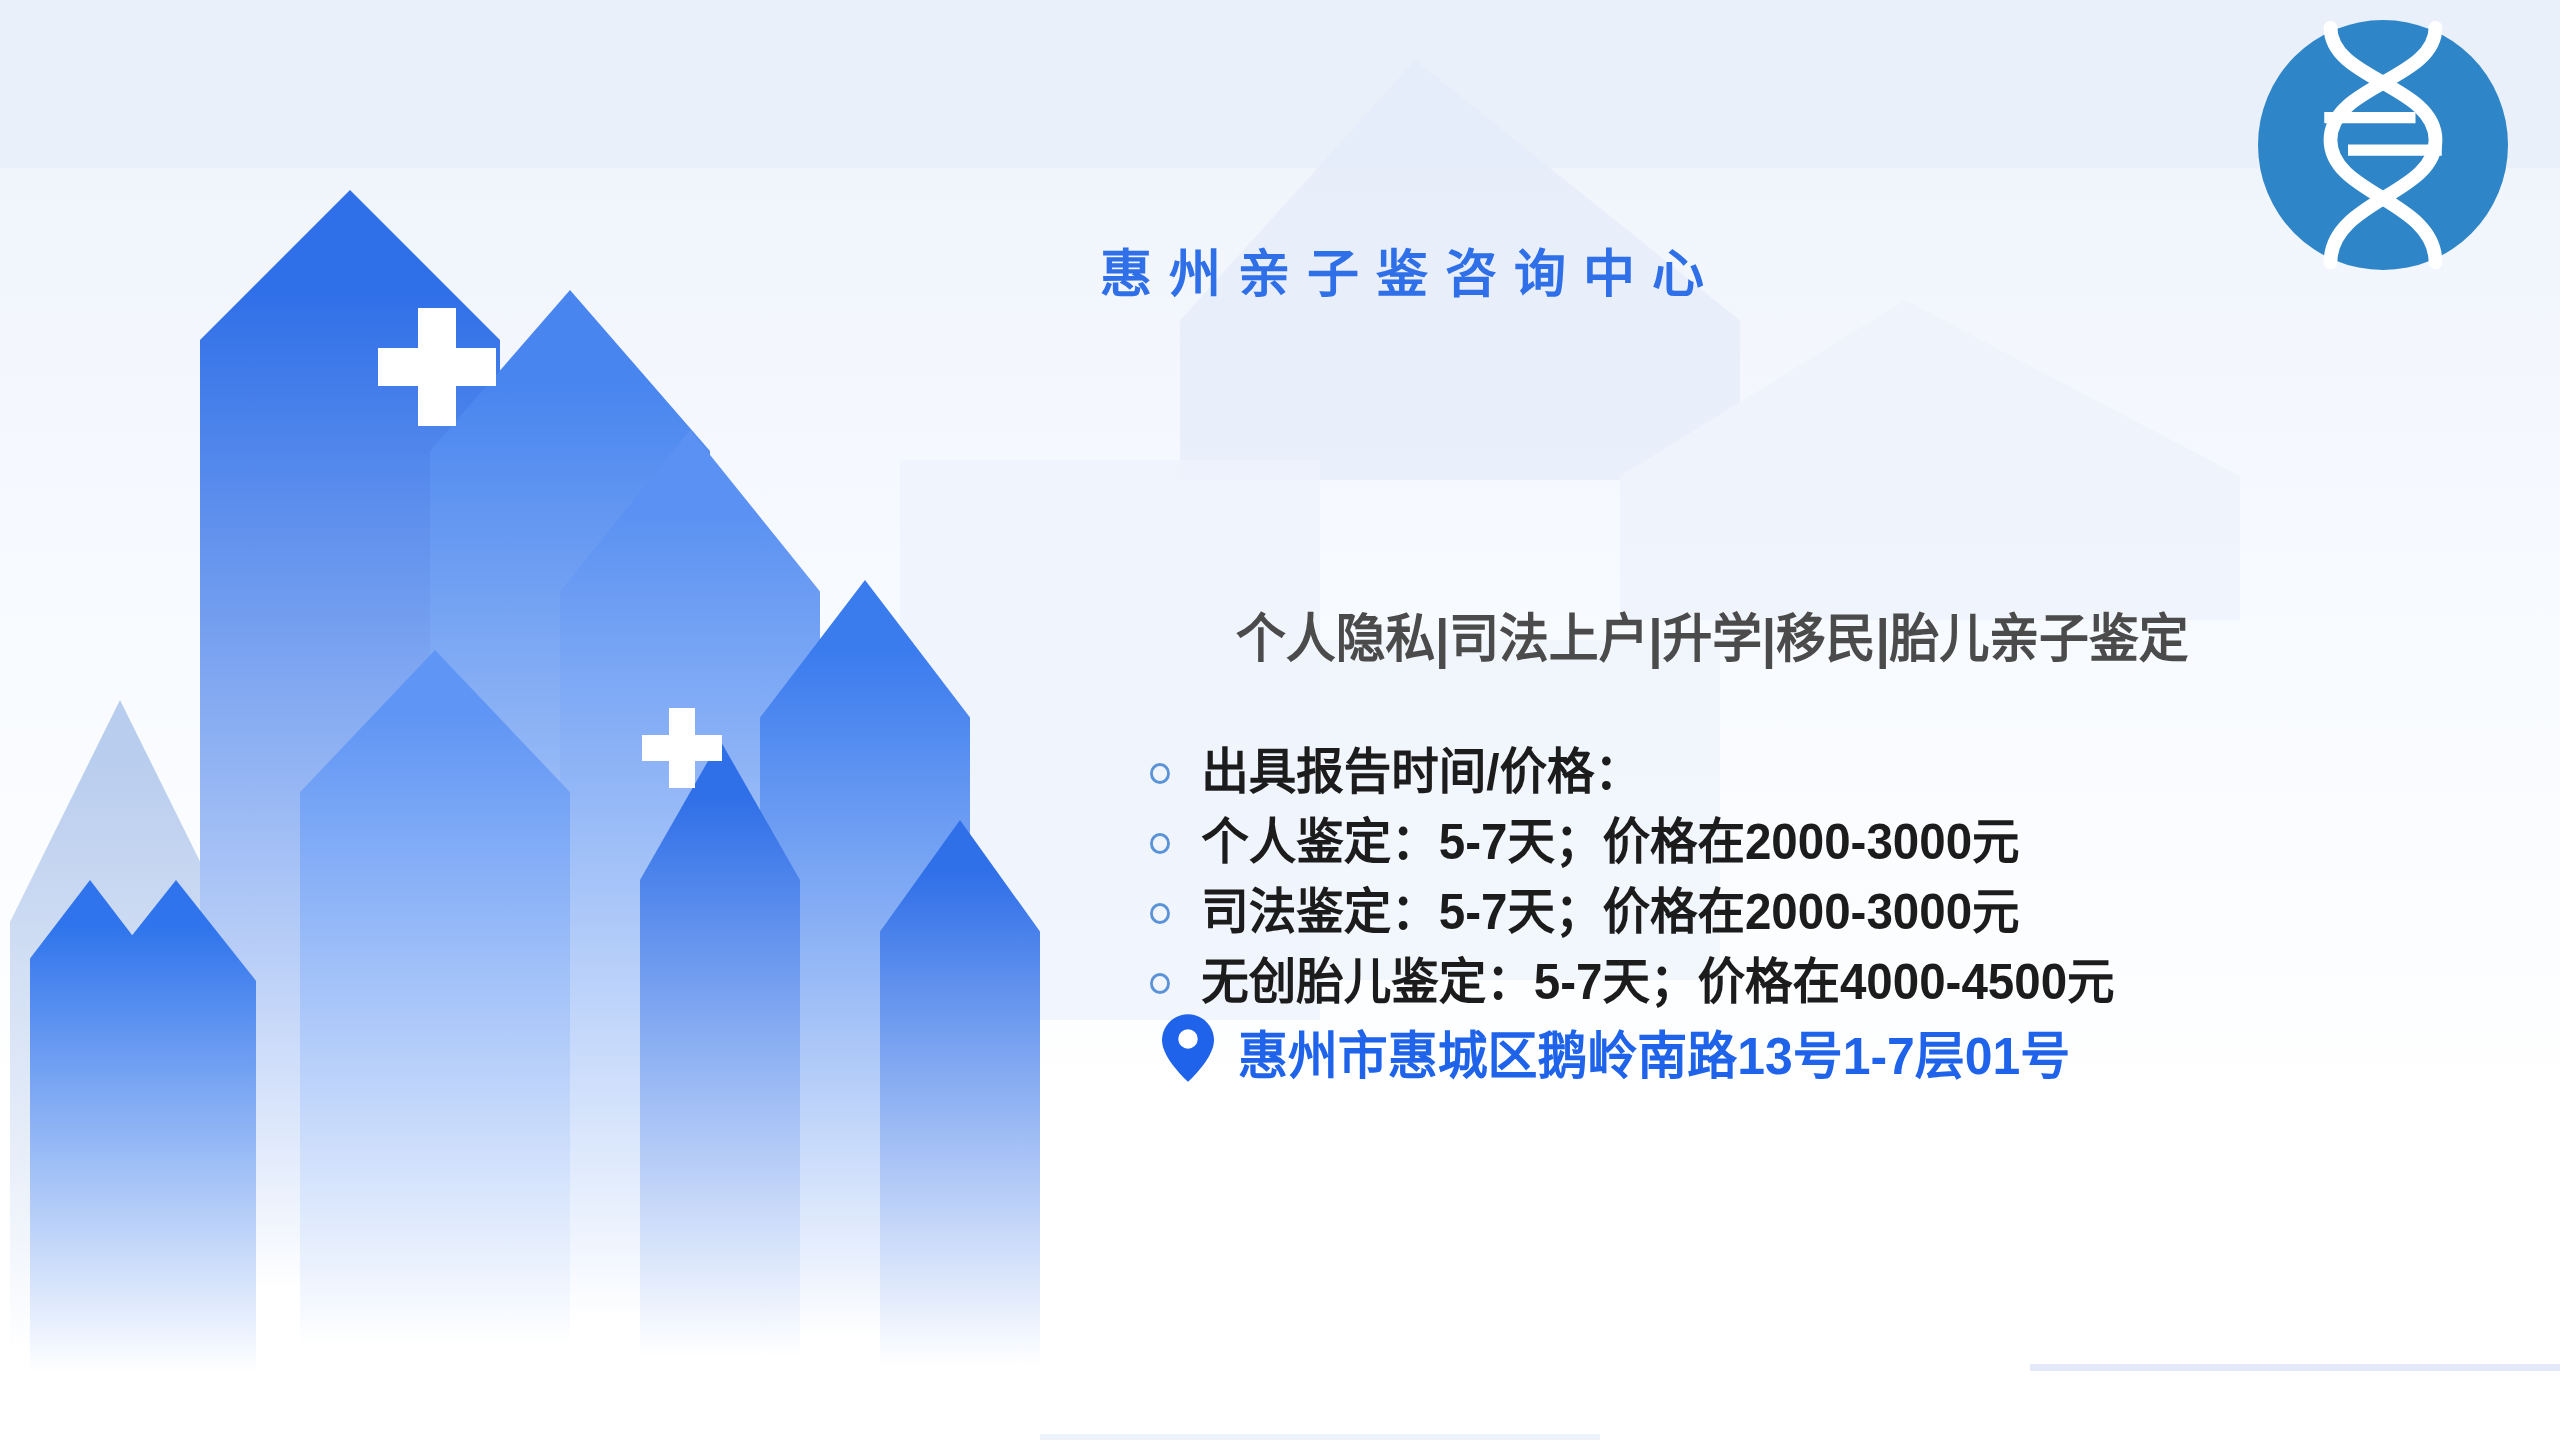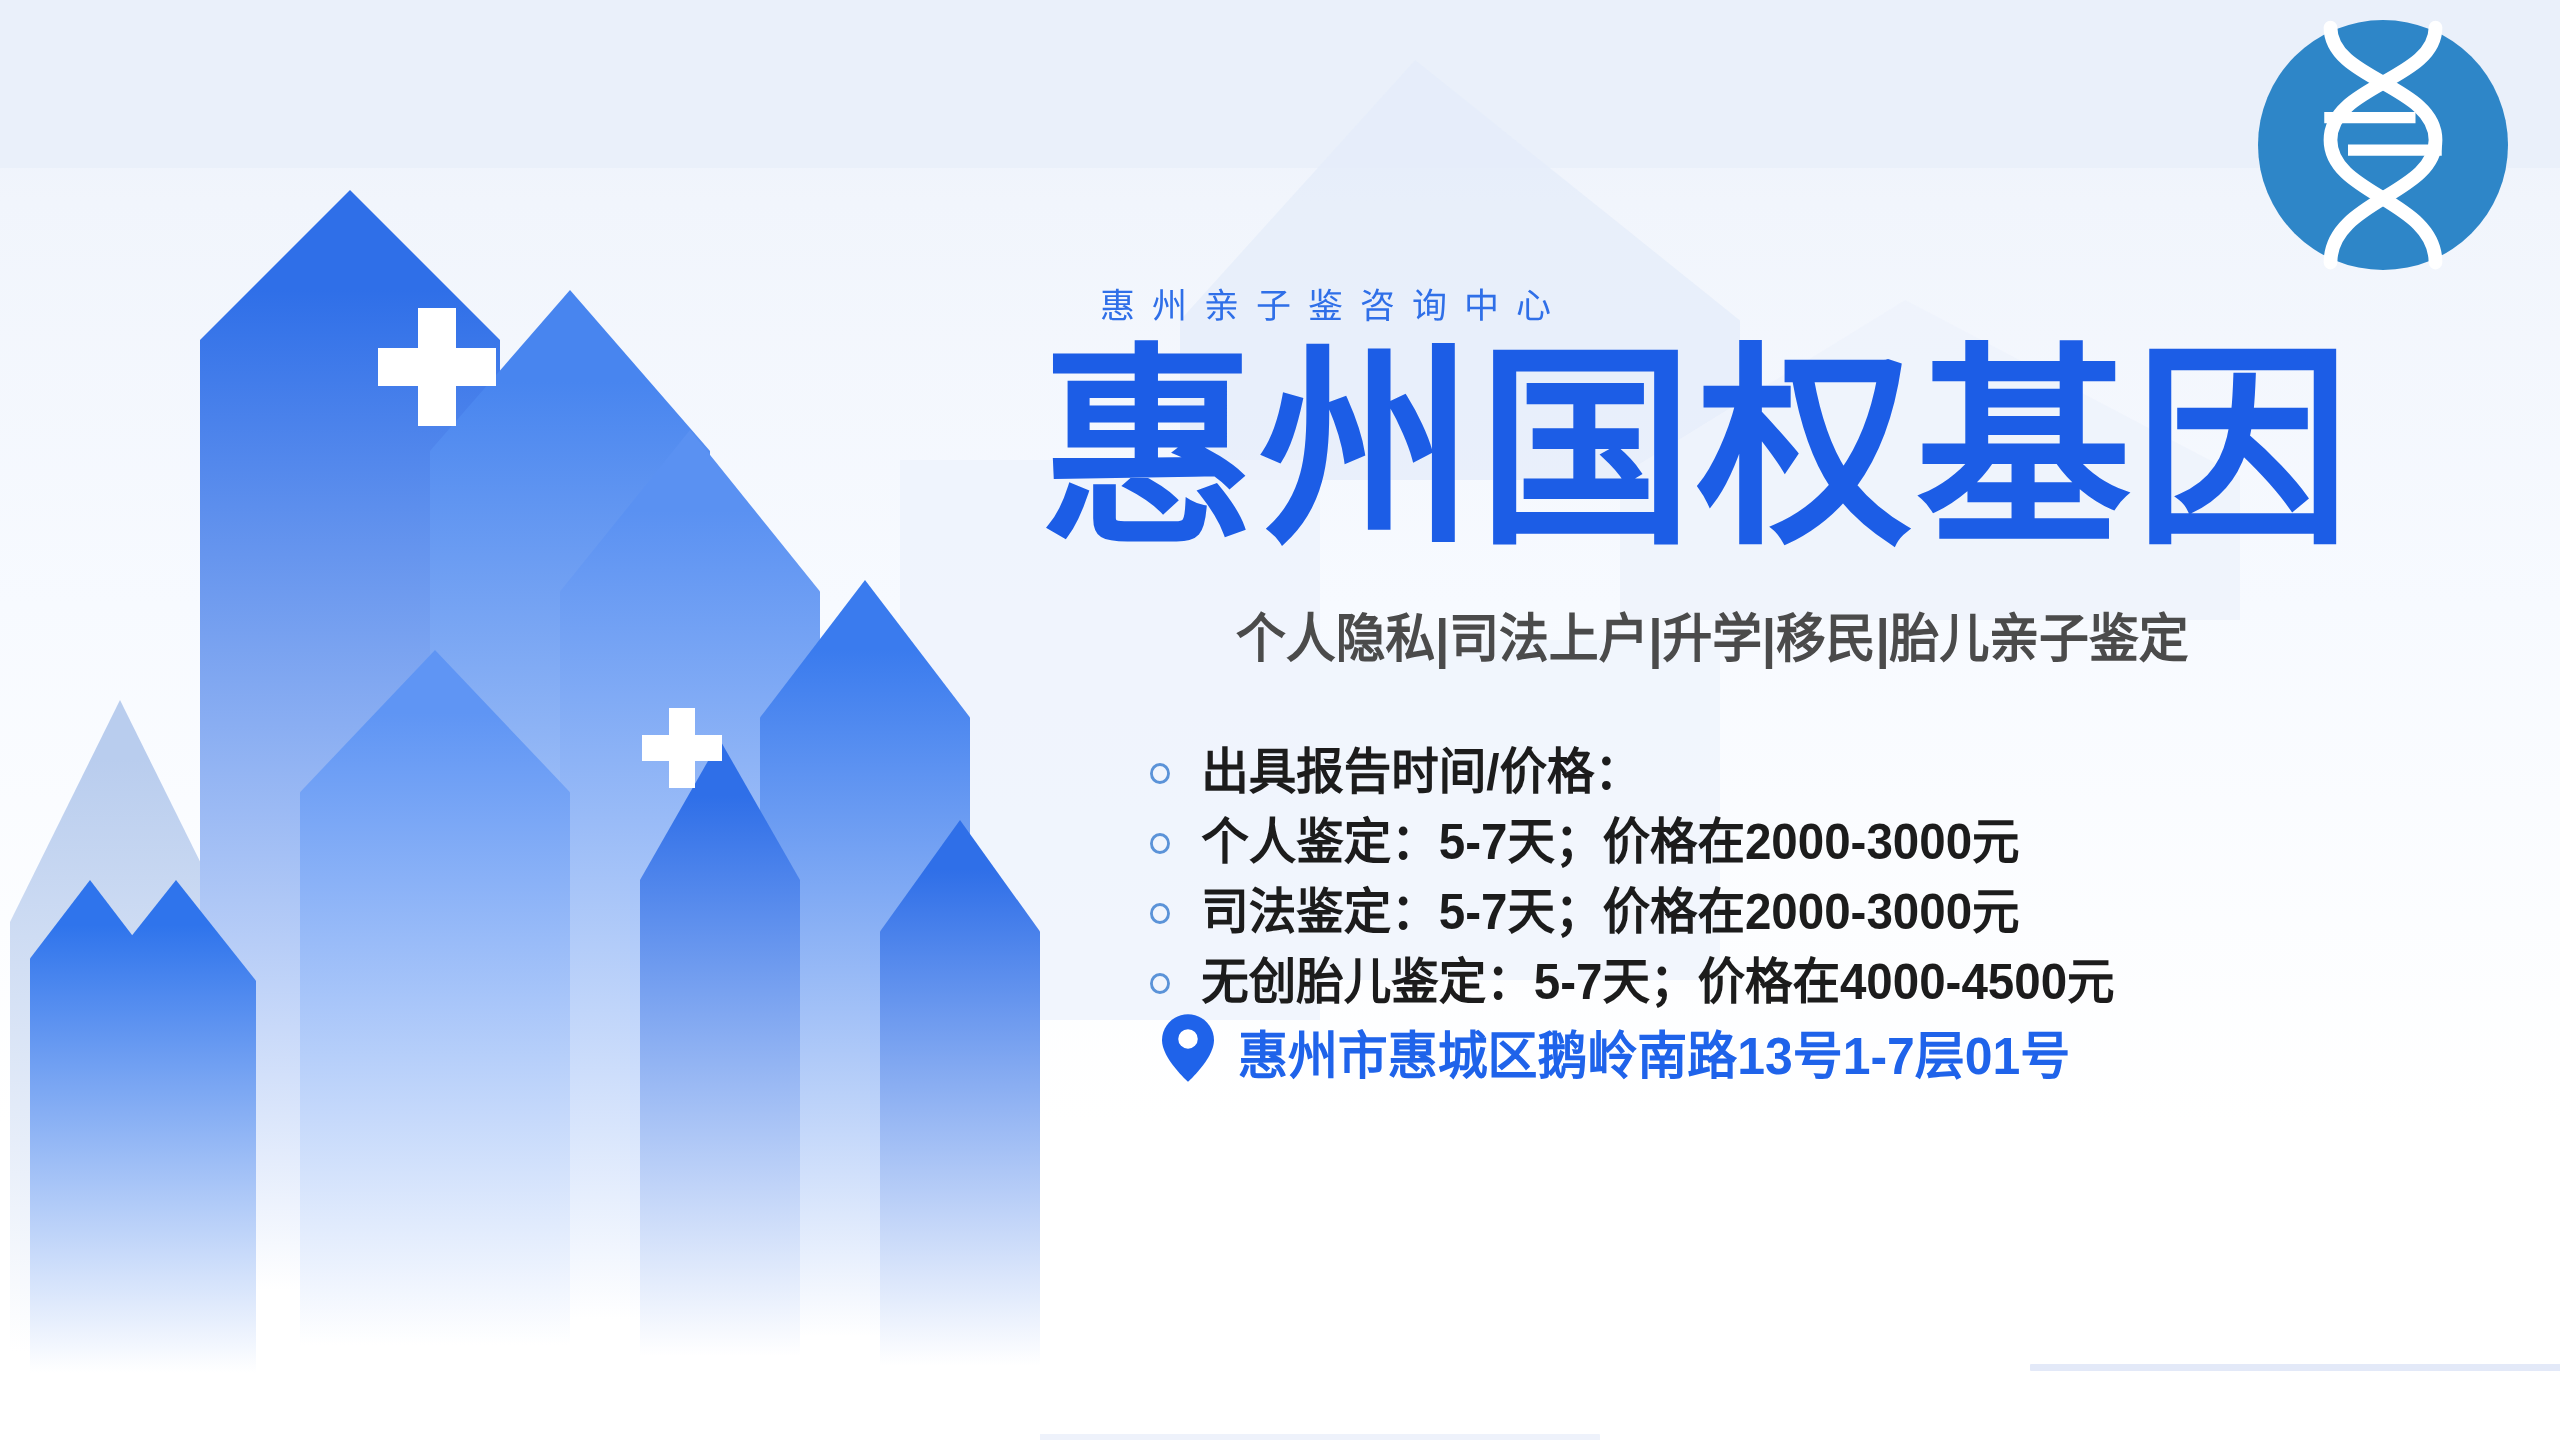--- a/index.html
+++ b/index.html
@@ -134,27 +134,26 @@
     position: absolute;
     left: 1040px;
     top: 0;
     width: 1500px;
     height: 1440px;
   }
   .subtitle {
     position: absolute;
     left: 60px;
     top: 248px;
-    font-size: 35px;
-    font-weight: 400;
+    font-size: 52px;
+    font-weight: 700;
     letter-spacing: 17px;
     color: #2f6fe8;
     white-space: nowrap;
     line-height: 1;
-    margin-top: 40px;
   }
   .maintitle {
     position: absolute;
     left: 0px;
     top: 330px;
     font-size: 215px;
     font-weight: bold;
     color: #1c5de6;
     letter-spacing: 4px;
     line-height: 1.12;
@@ -294,21 +293,20 @@
         <line x1="53" y1="78" x2="126" y2="78"></line>
         <line x1="72" y1="104" x2="147" y2="104"></line>
       </g>
     </svg>
   </div>
 
   <div id="content">
 
     <div class="subtitle">惠州亲子鉴咨询中心</div>
 
-    <div class="maintitle">惠州国权基因</div>
 
     <div class="tagline">个人隐私|司法上户|升学|移民|胎儿亲子鉴定</div>
 
     <ul class="bullets">
       <li>
         <span class="dot"></span>
         <span>出具报告时间/价格：</span>
       </li>
       <li>
         <span class="dot"></span>

